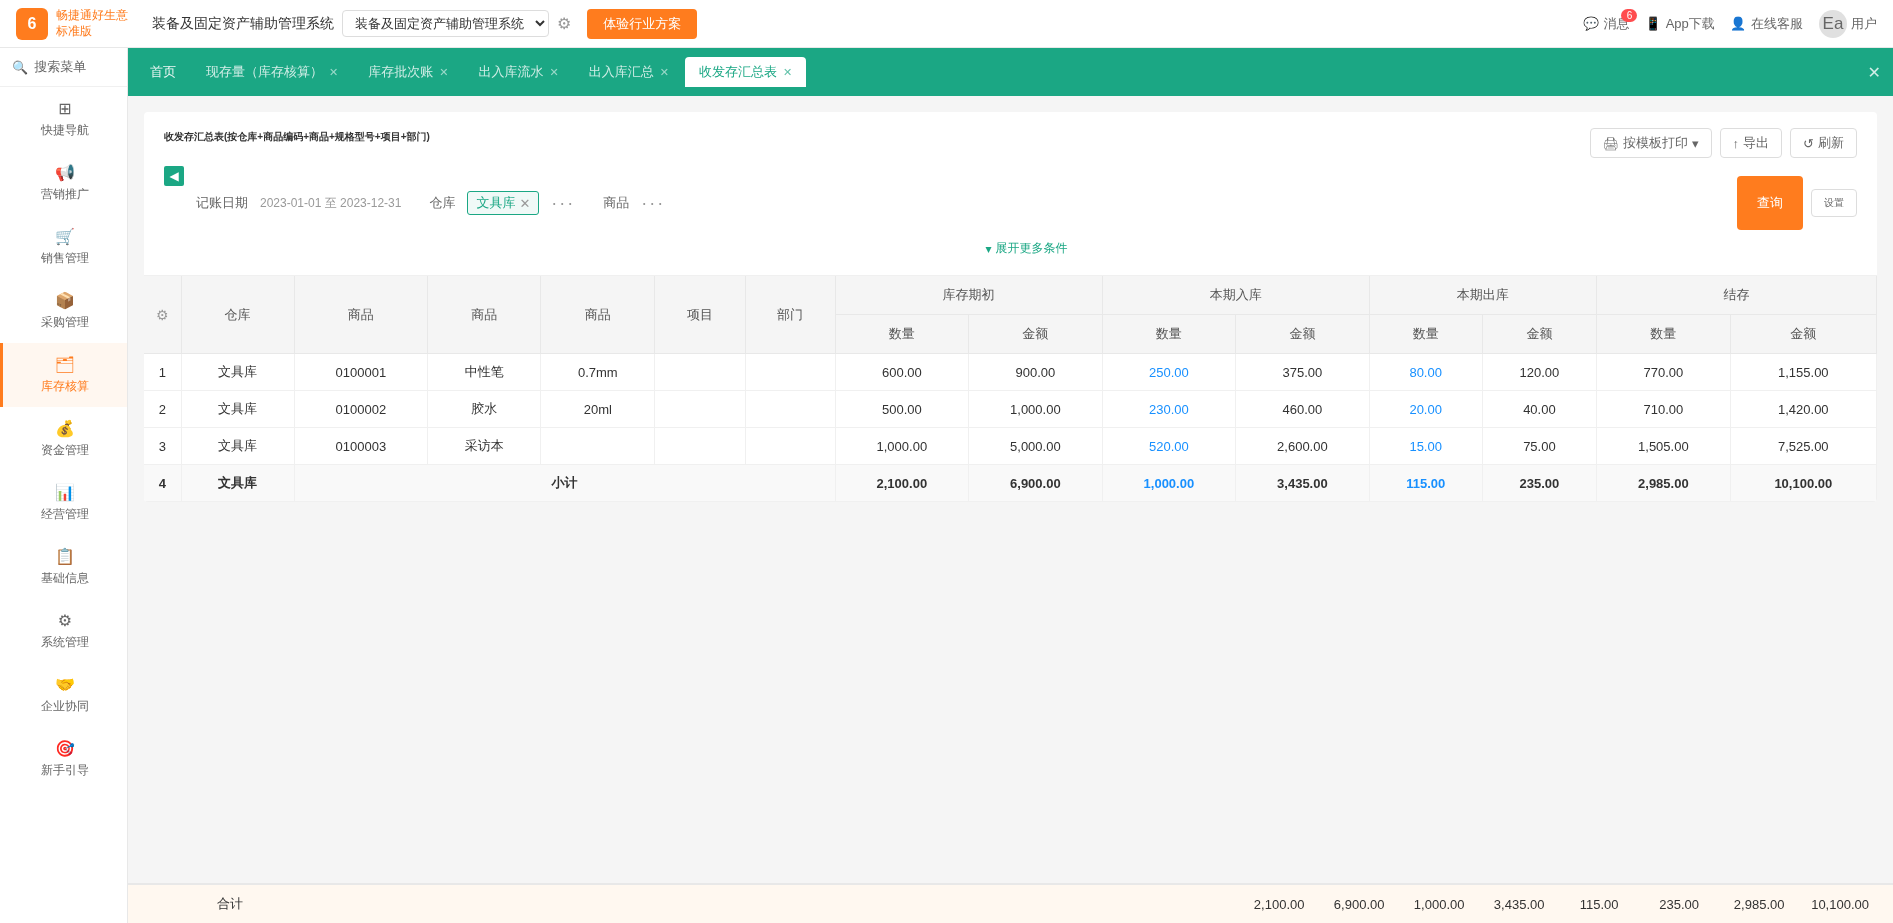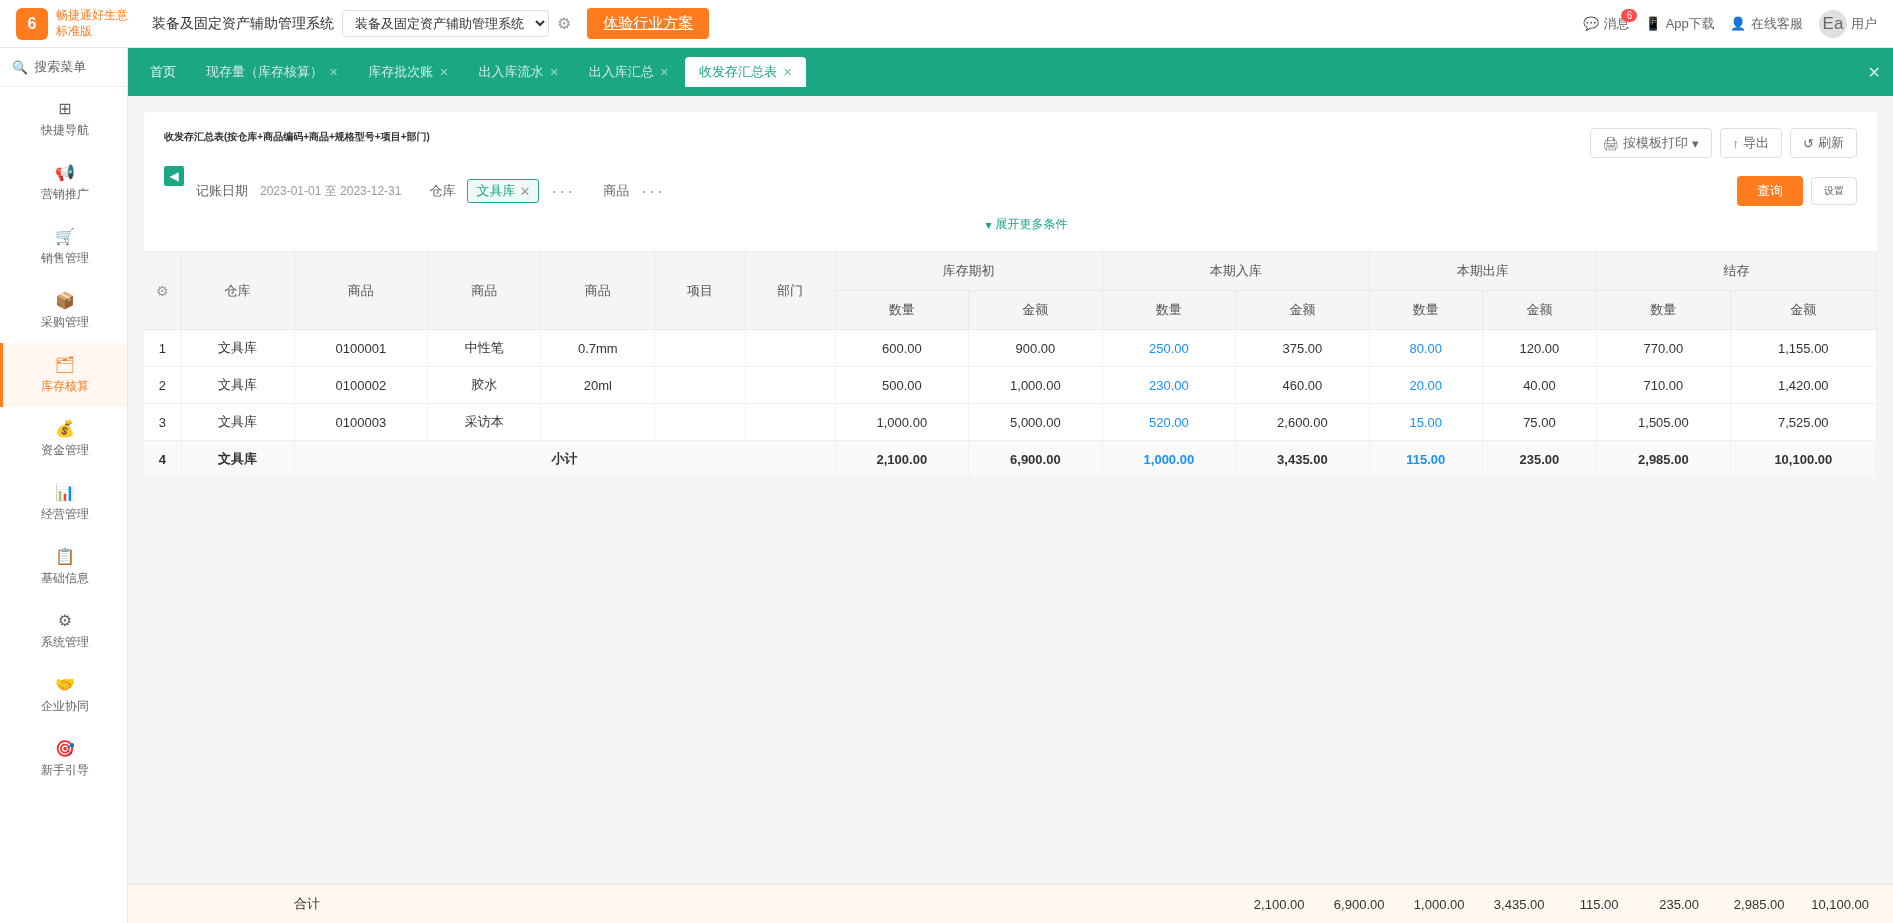--- a/index.html
+++ b/index.html
@@ -14,21 +14,21 @@
     .tab-bar { background: #1ba784; display: flex; align-items: center; height: 48px; padding: 0 8px; flex-shrink: 0; }
     .page-content { flex: 1; background: #f5f5f5; overflow: auto; padding: 16px; }
 
     
     .logo-area { display: flex; align-items: center; gap: 8px; min-width: 120px; }
     .logo-icon { width: 32px; height: 32px; background: #ff7c1e; border-radius: 6px; display: flex; align-items: center; justify-content: center; color: #fff; font-size: 16px; font-weight: bold; }
     .logo-text { font-size: 12px; color: #ff7c1e; line-height: 1.3; }
     .system-name { flex: 1; display: flex; align-items: center; gap: 8px; }
     .system-title { font-size: 14px; color: #333; margin-left: 16px; }
     .system-select { border: 1px solid #ddd; background: #fff; padding: 4px 8px; border-radius: 4px; font-size: 13px; color: #333; }
-    .experience-btn { background: #ff7c1e; color: #fff; border: none; padding: 6px 16px; border-radius: 4px; font-size: 15px; cursor: pointer; margin-left: 8px; text-decoration: underline; }
+    .experience-btn { background: #ff7c1e; color: #fff; border: none; padding: 6px 16px; border-radius: 4px; font-size: 13px; cursor: pointer; margin-left: 8px; }
     .top-actions { display: flex; align-items: center; gap: 16px; margin-left: auto; }
     .top-action-item { display: flex; align-items: center; gap: 4px; color: #666; font-size: 13px; cursor: pointer; position: relative; }
     .badge { position: absolute; top: -6px; right: -8px; background: #ff4d4f; color: #fff; border-radius: 8px; font-size: 10px; padding: 1px 4px; min-width: 16px; text-align: center; }
     .user-avatar { width: 28px; height: 28px; background: #e0e0e0; border-radius: 50%; display: flex; align-items: center; justify-content: center; font-size: 17px; color: #666; }
 
     
     .sidebar-item { display: flex; flex-direction: column; align-items: center; padding: 12px 8px; cursor: pointer; color: #666; font-size: 12px; gap: 4px; border-left: 3px solid transparent; }
     .sidebar-item.active { background: #fff7f0; color: #ff7c1e; border-left-color: #ff7c1e; }
     .sidebar-icon { font-size: 16px; }
     .sidebar-search { display: flex; align-items: center; padding: 10px 12px; gap: 6px; color: #666; font-size: 13px; cursor: pointer; border-bottom: 1px solid #f0f0f0; }
@@ -53,37 +53,37 @@
     .filter-label { color: #666; font-size: 13px; white-space: nowrap; }
     .date-filters { display: flex; gap: 4px; align-items: center; }
     .date-btn { padding: 3px 8px; border-radius: 3px; border: 1px solid #ddd; background: #fff; font-size: 12px; color: #666; cursor: pointer; }
     .date-btn.active { background: #ff7c1e; color: #fff; border-color: #ff7c1e; }
     .date-range { font-size: 12px; color: #999; }
     .warehouse-tag { display: flex; align-items: center; gap: 4px; background: #f0f9f7; border: 1px solid #1ba784; border-radius: 3px; padding: 2px 8px; color: #1ba784; font-size: 13px; }
     .warehouse-tag-close { cursor: pointer; color: #999; }
     .filter-dots { color: #999; font-size: 18px; letter-spacing: 2px; cursor: pointer; }
     .expand-row { display: flex; justify-content: center; padding: 6px; }
     .expand-btn { color: #1ba784; font-size: 12px; cursor: pointer; display: flex; align-items: center; gap: 4px; border: none; background: none; }
-    .query-btn { background: #ff7c1e; color: #fff; border: none; padding: 6px 20px; border-radius: 4px; font-size: 13px; cursor: pointer; }
+    .query-btn { background: #ff7c1e; color: #fff; border: none; padding: 18px 20px; border-radius: 4px; font-size: 13px; cursor: pointer; }
     .setting-btn { background: #fff; color: #666; border: 1px solid #ddd; padding: 6px 12px; border-radius: 4px; font-size: 10px; cursor: pointer; }
 
     
     .table-wrapper { overflow: auto; }
     table { width: 100%; border-collapse: collapse; font-size: 13px; }
     thead tr { background: #f5f5f5; }
     th { padding: 10px 12px; text-align: center; font-weight: 500; color: #555; border-bottom: 1px solid #e8e8e8; border-right: 1px solid #e8e8e8; white-space: nowrap; }
     td { padding: 9px 12px; text-align: center; border-bottom: 1px solid #f0f0f0; border-right: 1px solid #f0f0f0; color: #333; white-space: nowrap; }
     .subtotal-row td { font-weight: bold; background: #f9f9f9; }
     .link-text { color: #1890ff; cursor: pointer; }
     .settings-col { width: 32px; }
     .gear-btn { background: none; border: none; cursor: pointer; color: #999; font-size: 14px; }
 
     
     .table-footer { background: #fff8f0; border-top: 2px solid #e8e8e8; display: flex; align-items: center; padding: 10px 12px; font-size: 13px; font-weight: 500; }
-    .footer-label { min-width: 180px; text-align: right; color: #333; }
+    .footer-label { min-width: 180px; text-align: center; color: #333; }
     .footer-values { display: flex; gap: 0; flex: 1; }
     .footer-val { text-align: center; padding: 0 12px; min-width: 80px; color: #333; }
 
     
     .collapse-arrow { display: flex; align-items: center; justify-content: center; width: 20px; height: 20px; background: #1ba784; color: #fff; border-radius: 2px; cursor: pointer; font-size: 12px; }
   </style>
 </head>
 <body>
 
 <div class="app-container">

